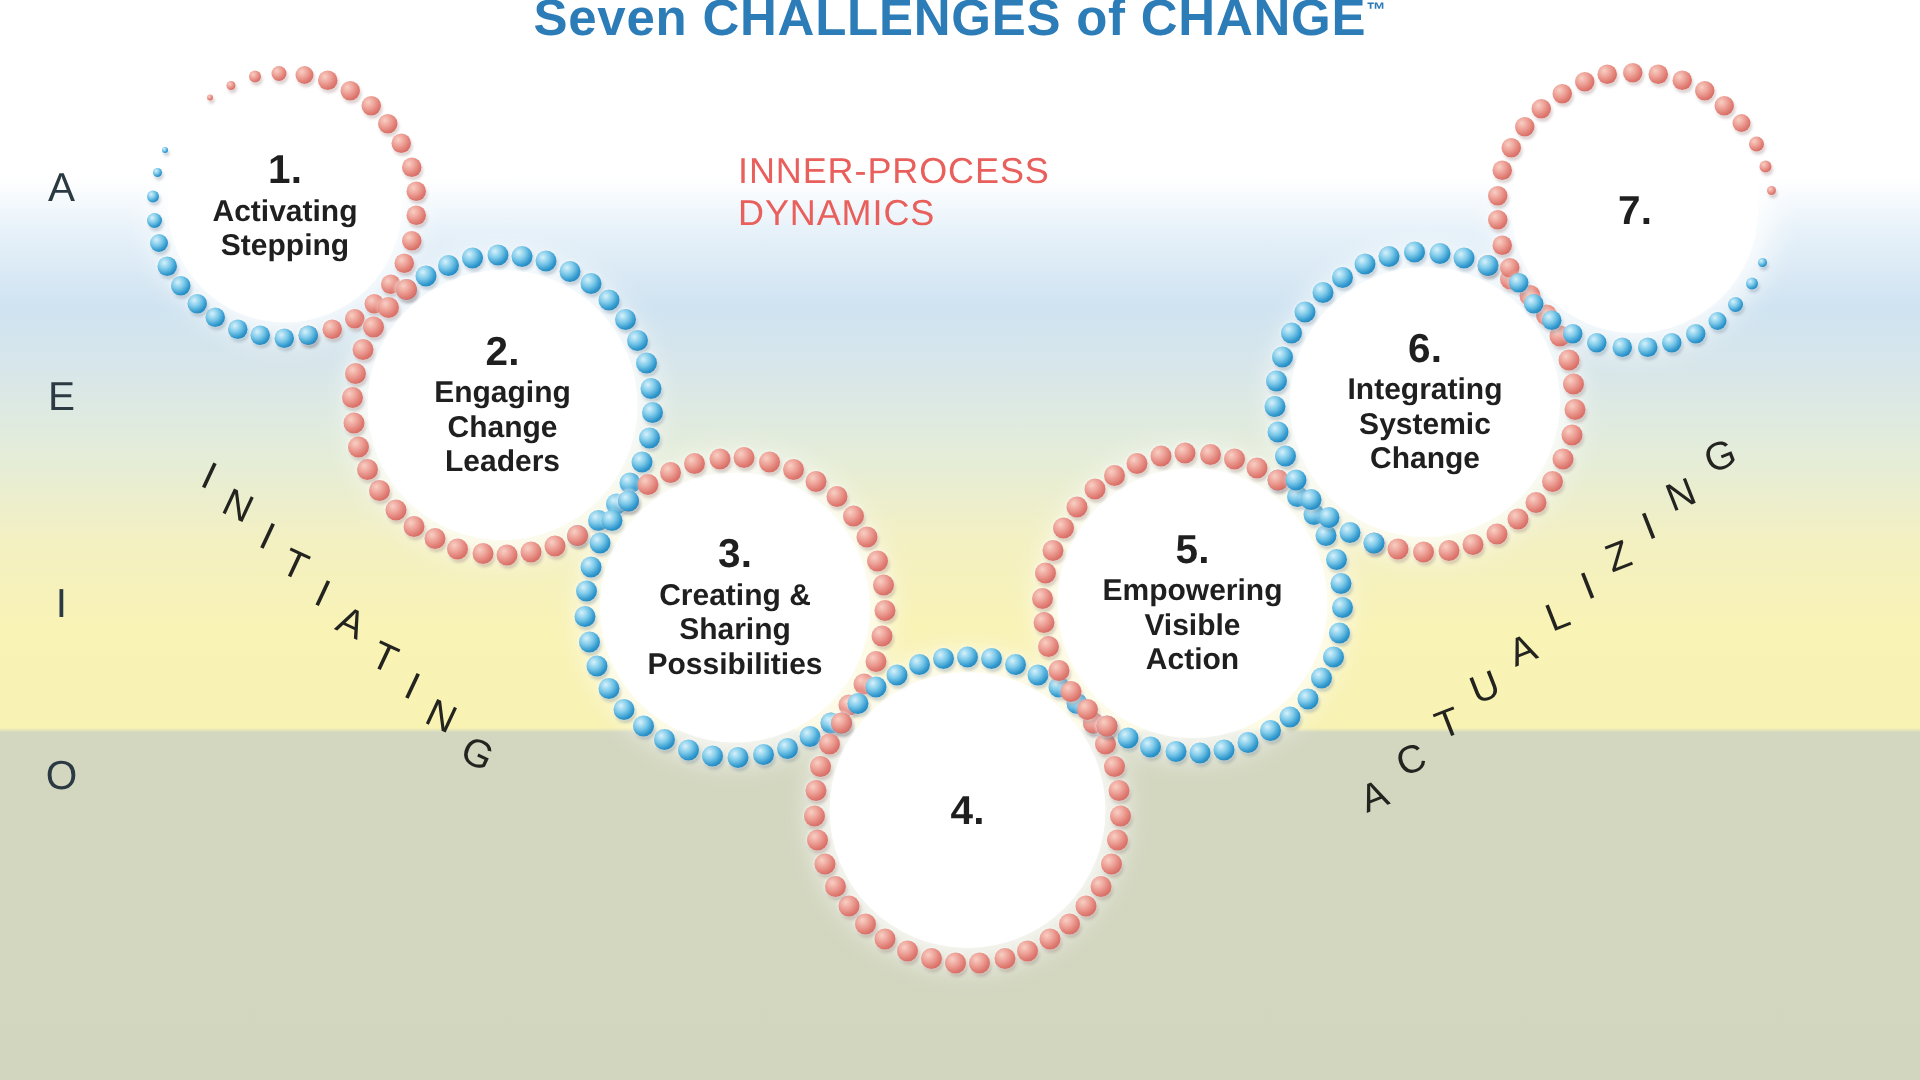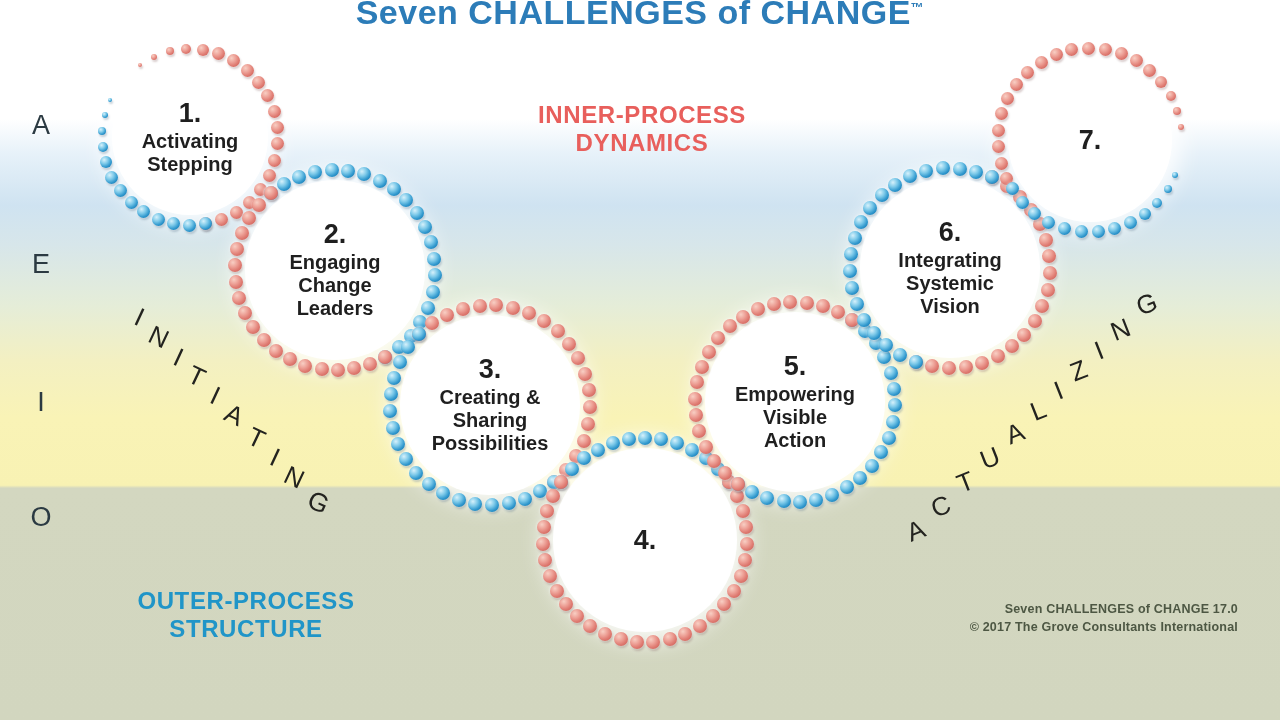--- a/index.html
+++ b/index.html
@@ -17,21 +17,21 @@
       #f8f2b3 67.4%,
       #d3d7c0 67.8%,
       #d2d6bf 100%);
   }
   .title{
     position:absolute;top:-7px;left:0;right:0;text-align:center;
     font-size:34px;font-weight:bold;color:#2c7cb8;letter-spacing:0.5px;
   }
   .title .tm{font-size:13px;vertical-align:super;}
   .zone-label{
-    position:absolute;text-align:center;font-weight:bold;font-size:24px;
+    position:absolute;font-weight:normal;font-size:24px;
     line-height:1.18;letter-spacing:0.6px;white-space:pre-line;
   }
   .inner-label{top:101px;left:492px;width:300px;color:#e85f5c;}
   .outer-label{top:587px;left:96px;width:300px;color:#2095c8;}
   .axis-letter{
     position:absolute;left:27px;width:28px;text-align:center;
     font-size:27px;color:#2b3a42;
   }
   .diag{position:absolute;white-space:nowrap;transform-origin:0 0;}
   .diag span{
@@ -75,22 +75,20 @@
 
 <div class="stage">
 
   <div class="title">
     <span>Seven CHALLENGES of CHANGE</span><span class="tm">™</span>
   </div>
 
   <div class="zone-label inner-label">INNER-PROCESS
 DYNAMICS</div>
 
-  <div class="zone-label outer-label">OUTER-PROCESS
-STRUCTURE</div>
 
   <div class="axis-letter" style="top:110px">A</div>
   <div class="axis-letter" style="top:249px">E</div>
   <div class="axis-letter" style="top:387px">I</div>
   <div class="axis-letter" style="top:502px">O</div>
 
   <div class="diag" id="diag-left"><span>I</span><span>N</span><span>I</span><span>T</span><span>I</span><span>A</span><span>T</span><span>I</span><span>N</span><span>G</span></div>
   <div class="diag" id="diag-right"><span>A</span><span>C</span><span>T</span><span>U</span><span>A</span><span>L</span><span>I</span><span>Z</span><span>I</span><span>N</span><span>G</span></div>
 
   <div id="circles">
@@ -366,21 +364,21 @@
         <div class="bead blue" style="left: 902.8px; top: 169.4px; width: 14px; height: 14px; z-index: 3;"></div>
         <div class="bead blue" style="left: 918.9px; top: 163.9px; width: 14px; height: 14px; z-index: 3;"></div>
         <div class="bead blue" style="left: 935.7px; top: 161.3px; width: 14px; height: 14px; z-index: 3;"></div>
         <div class="bead blue" style="left: 952.6px; top: 161.5px; width: 14px; height: 14px; z-index: 3;"></div>
         <div class="bead blue" style="left: 969.3px; top: 164.5px; width: 14px; height: 14px; z-index: 3;"></div>
         <div class="bead blue" style="left: 985.3px; top: 170.4px; width: 14px; height: 14px; z-index: 3;"></div>
         <div class="circle-text" style="left: 862px; top: 180px; width: 176px; height: 176px;">
           <div class="num">6.</div>
           <div class="label">Integrating
 Systemic
-Vision</div>
+Change</div>
         </div>
       </div>
       <div>
         <div class="disc" style="left: 1008px; top: 58px; width: 164px; height: 164px; z-index: 1;"></div>
         <div class="bead pink" style="left: 1000.1px; top: 172.4px; width: 13px; height: 13px; z-index: 3;"></div>
         <div class="bead pink" style="left: 994.5px; top: 156.7px; width: 13px; height: 13px; z-index: 3;"></div>
         <div class="bead pink" style="left: 991.8px; top: 140.3px; width: 13px; height: 13px; z-index: 3;"></div>
         <div class="bead pink" style="left: 992px; top: 123.7px; width: 13px; height: 13px; z-index: 3;"></div>
         <div class="bead pink" style="left: 995.3px; top: 107.4px; width: 13px; height: 13px; z-index: 3;"></div>
         <div class="bead pink" style="left: 1001.4px; top: 92px; width: 13px; height: 13px; z-index: 3;"></div>
@@ -410,18 +408,14 @@
         <div class="bead blue" style="left: 1042.4px; top: 215.8px; width: 13px; height: 13px; z-index: 3;"></div>
         <div class="bead blue" style="left: 1028.1px; top: 207px; width: 13px; height: 13px; z-index: 3;"></div>
         <div class="bead blue" style="left: 1015.7px; top: 195.7px; width: 13px; height: 13px; z-index: 3;"></div>
         <div class="bead blue" style="left: 1005.5px; top: 182.3px; width: 13px; height: 13px; z-index: 3;"></div>
         <div class="circle-text" style="left: 1010px; top: 60px; width: 160px; height: 160px;">
           <div class="num">7.</div>
         </div>
       </div>
     </div>
 
-  <div class="footer">
-    <div>Seven CHALLENGES of CHANGE 17.0</div>
-    <div>© 2017 The Grove Consultants International</div>
-  </div>
 
 </div>
 
 </body></html>

